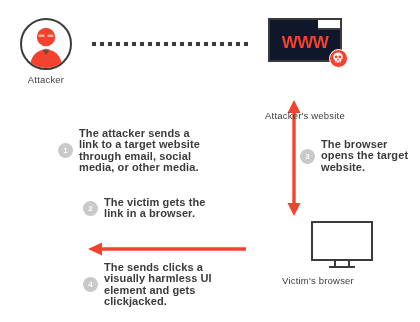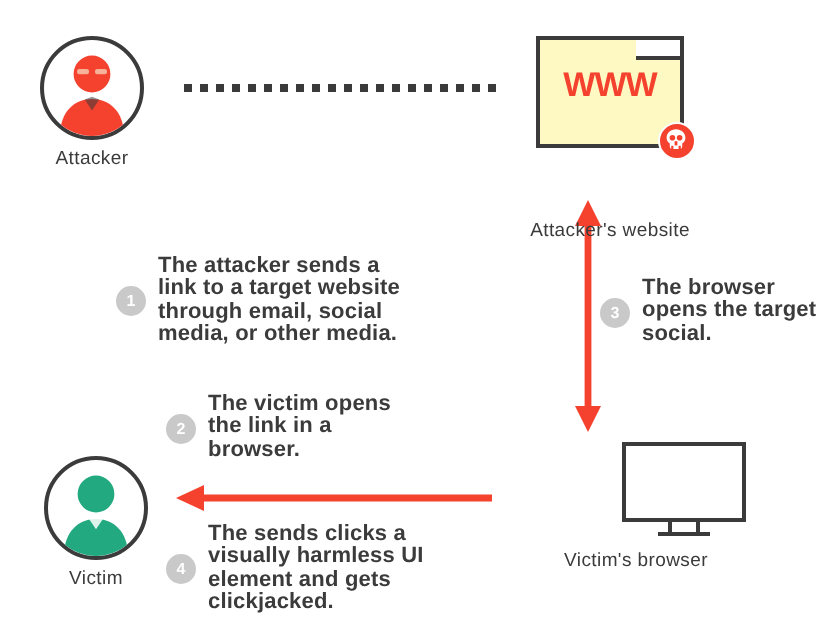--- a/index.html
+++ b/index.html
@@ -41,24 +41,24 @@
     position: relative;
     overflow: hidden;
     box-sizing: border-box;
     background: #ffffff;
   }
   .avatar svg { position: absolute; left: 0; top: 0; }
 
   
   .browser-win {
     width: 74px;
-    height: 56px;
+    height: 44px;
     box-sizing: border-box;
     border: 2.2px solid #3b3b3b;
-    background: #fef9c3;
+    background: #0f172a;
     position: relative;
     padding-left: 48px;
   }
   .browser-bar {
     height: 8px;
     border-bottom: 2.2px solid #3b3b3b;
     background: #ffffff;
   }
   .www {
     position: absolute;
@@ -201,44 +201,34 @@
     <div class="node-label" style="top:56px;margin-top:36px;">Attacker's website</div>
   </div>
 
   <div class="node monitor-wrap" style="left:263px; top:221px;padding-left:48px;">
     <div class="monitor-screen"></div>
     <div class="monitor-neck"></div>
     <div class="monitor-base"></div>
     <div class="node-label" style="top:54px;">Victim's browser</div>
   </div>
 
-  <div class="node" style="left:22px; top:228px;">
-    <div class="avatar">
-      <svg width="48" height="48" viewBox="0 0 48 48">
-        <circle cx="24" cy="17" r="9.2" fill="#23a97f"></circle>
-        <path d="M8 48 C8 35.5 15.5 29.5 24 29.5 C32.5 29.5 40 35.5 40 48 Z" fill="#23a97f"></path>
-        <path d="M20.6 29.6 L24 34.6 L27.4 29.6 L24 28.3 Z" fill="#ffffff" opacity="0.85"></path>
-      </svg>
-    </div>
-    <div class="node-label" style="top:56px;">Victim</div>
-  </div>
 
   <div class="step align-mid" style="left:58px; top:128px; width:150px;">
     <div class="step-badge">1</div>
     <div class="step-text">The attacker sends a link to a target website through email, social media, or other media.</div>
   </div>
 
   <div class="step align-mid" style="left:83px; top:197px; width:130px;">
     <div class="step-badge">2</div>
-    <div class="step-text">The victim opens the link in a browser.</div>
+    <div class="step-text">The victim gets the link in a browser.</div>
   </div>
 
   <div class="step align-mid" style="left:300px; top:139px; width:112px;">
     <div class="step-badge">3</div>
-    <div class="step-text">The browser opens the target social.</div>
+    <div class="step-text">The browser opens the target website.</div>
   </div>
 
   <div class="step align-mid" style="left:83px; top:262px; width:142px;">
     <div class="step-badge">4</div>
     <div class="step-text">The sends clicks a visually harmless UI element and gets clickjacked.</div>
   </div>
 
 </div>
 
 </body></html>

